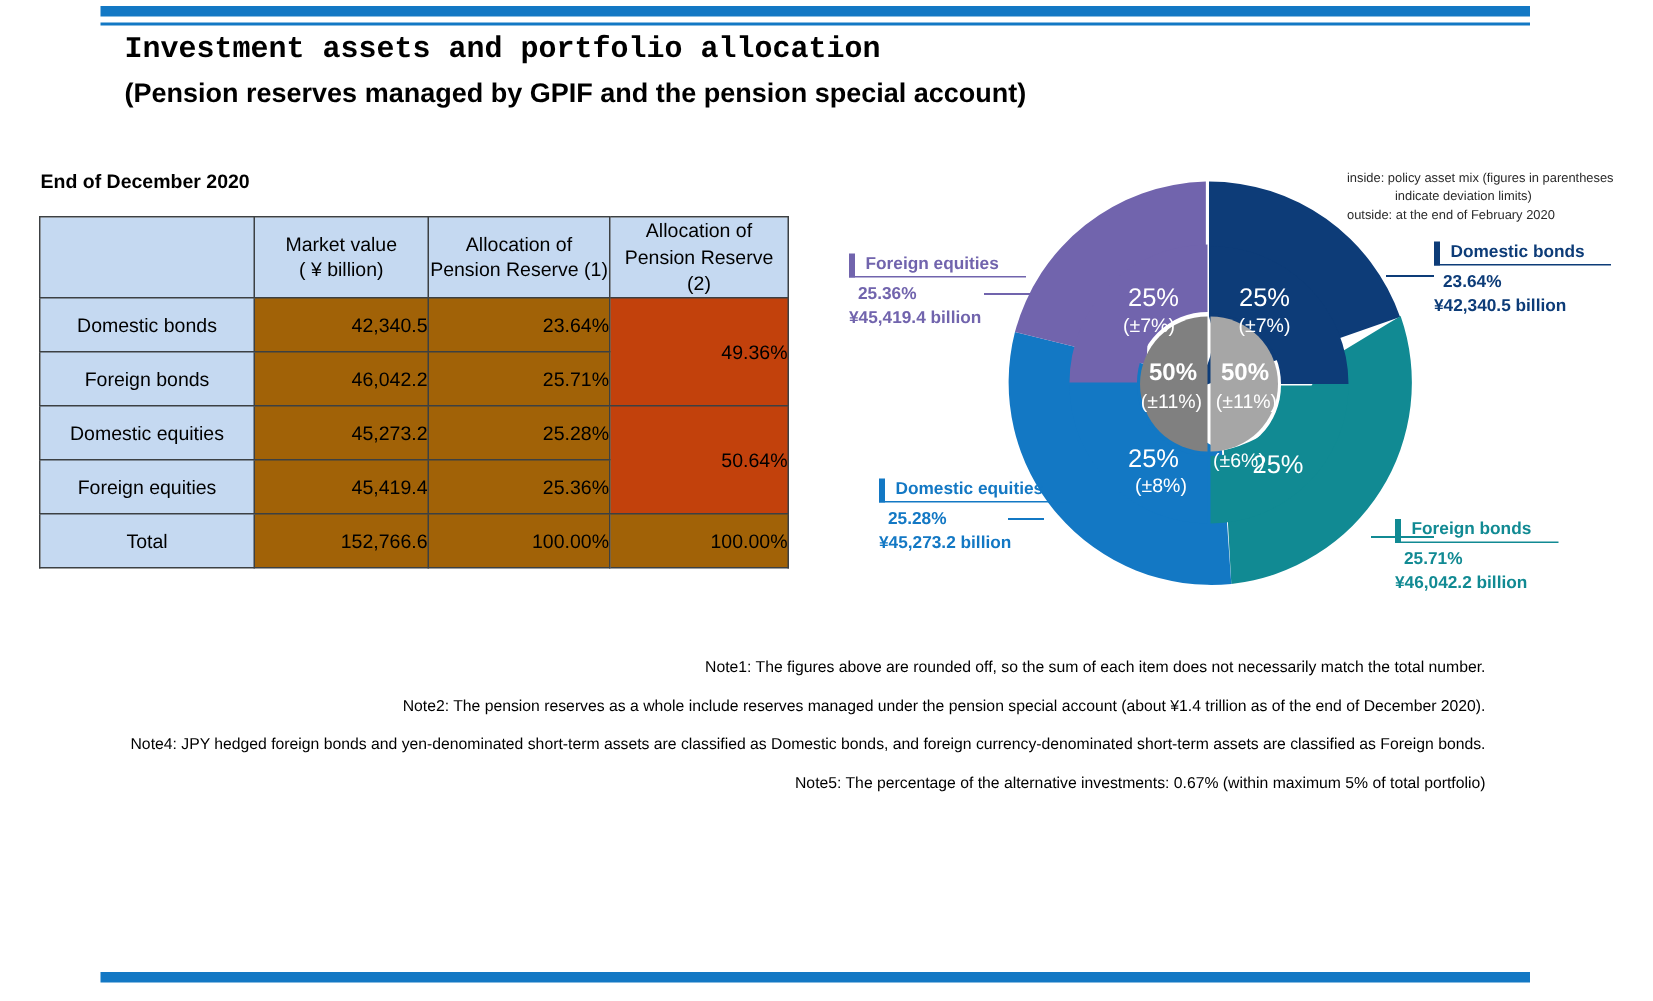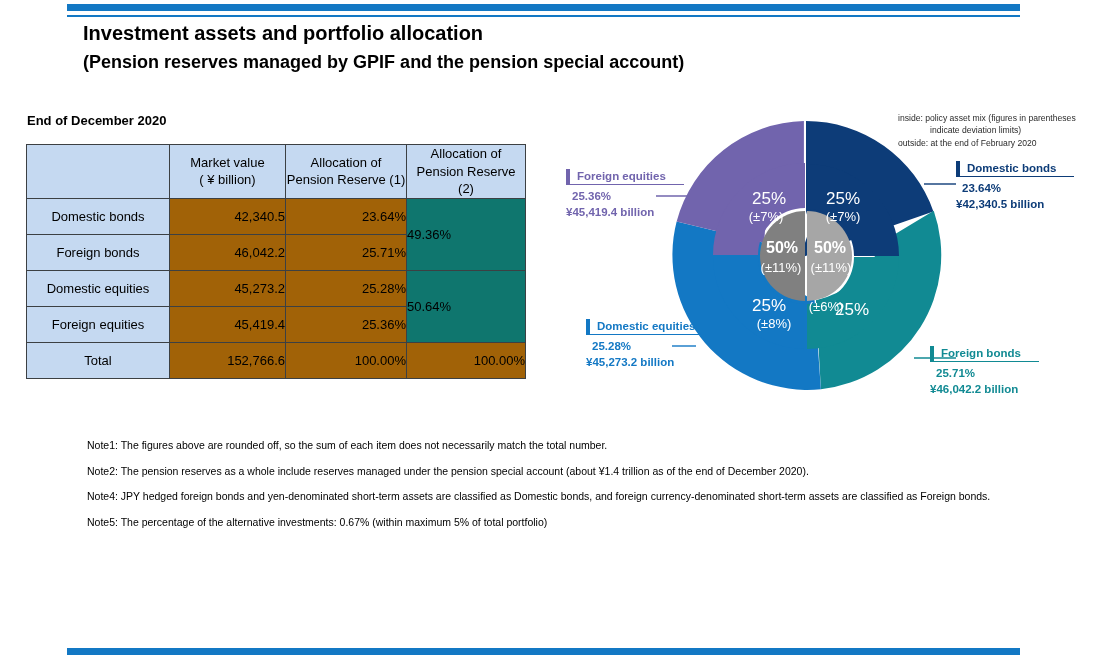--- a/index.html
+++ b/index.html
@@ -12,21 +12,21 @@
   }
   
   .hdr-bar{position:absolute;left:67px;top:4px;width:953px;height:7px;background:#1378c4;}
   .hdr-line{position:absolute;left:67px;top:15px;width:953px;height:2px;background:#1378c4;}
   .ftr-bar{position:absolute;left:67px;top:648px;width:953px;height:7px;background:#1378c4;}
 
   
   .title{
     position:absolute;left:83px;top:22px;
     font-size:20px;font-weight:bold;letter-spacing:0px;
-    font-family:Liberation Sans, sans-serif;
+    font-family:Liberation Mono, monospace;
   }
   .subtitle{
     position:absolute;left:83px;top:52px;
     font-size:18px;font-weight:bold;
   }
   .asof{
     position:absolute;left:27px;top:113px;
     font-size:13px;font-weight:bold;
   }
 
@@ -54,32 +54,32 @@
     text-align:center;
     width:142px;height:35px;
   }
   .c-num{
     background:#a16207;
     text-align:right;
     padding-right:10px;
     height:35px;
   }
   .c-num2{
-    background:#0f766e;
-    text-align:left;
+    background:#c2410c;
+    text-align:right;
     padding-right:10px;
     vertical-align:middle;
   }
   .w-mv{width:115px;}
   .w-a1{width:120px;}
   .w-a2{width:118px;}
 
   
   .notes{position:absolute;left:87px;top:440px;font-size:10.5px;line-height:1.0;}
-  .note{margin-bottom:15px;white-space:nowrap;}
+  .note{margin-bottom:15px;white-space:nowrap;text-align:right;}
 
   
   .chart-wrap{position:absolute;left:556px;top:88px;width:546px;height:320px;}
   .legend-note{
     position:absolute;left:342px;top:3px;width:204px;
     font-size:8.6px;line-height:1.45;color:#2a2a2a;
     font-family:"Liberation Sans", sans-serif;
     margin-top:21px;
   }
   .legend-note .ind{display:inline-block;padding-left:32px;}

